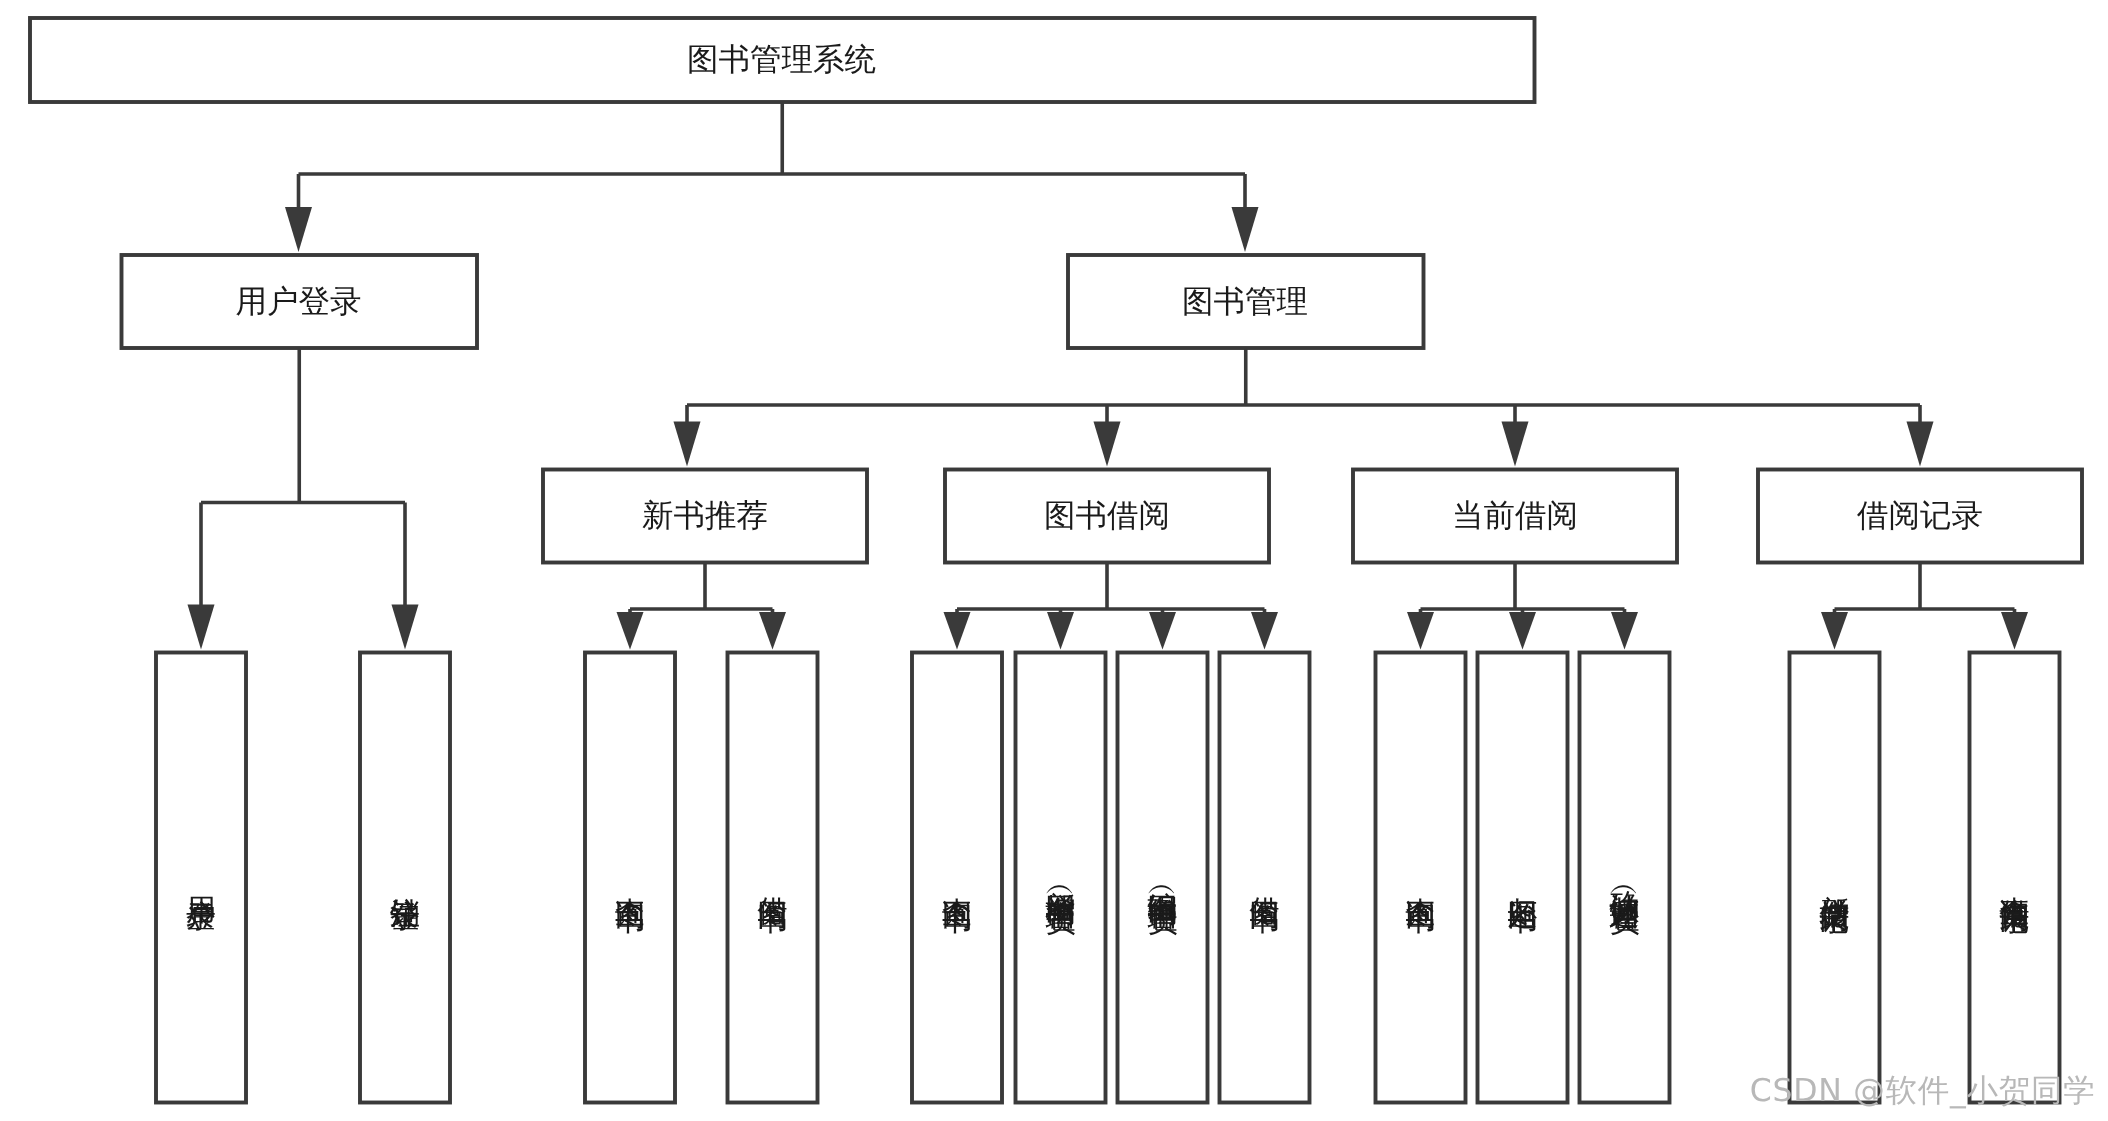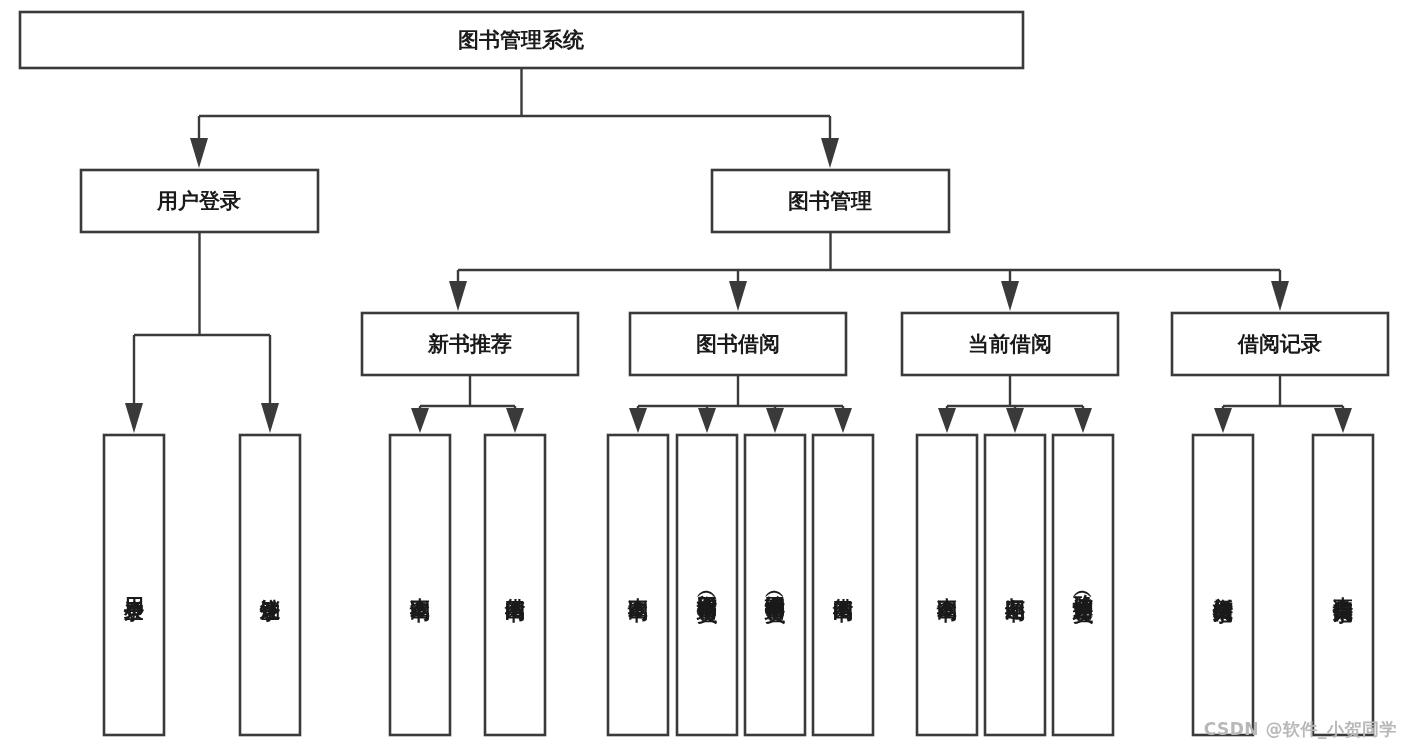--- a/index.html
+++ b/index.html
@@ -11,21 +11,20 @@
     width: 1405px;
     height: 747px;
     font-family: "DejaVu Sans", "Liberation Sans", sans-serif;
     overflow: hidden;
   }
   #diagram-root {
     position: relative;
     width: 1405px;
     height: 747px;
     background: #ffffff;
-    font-weight: bold;
   }
   svg#flow {
     position: absolute;
     left: 0;
     top: 0;
     width: 1405px;
     height: 747px;
     display: block;
   }
   .node-rect {
@@ -64,21 +63,21 @@
     pointer-events: none;
     display: flex;
     align-items: center;
     justify-content: center;
   }
   #watermark {
     position: absolute;
     right: 8px;
     bottom: 6px;
     font-family: "DejaVu Sans", "Liberation Sans", sans-serif;
-    font-size: 17px;
+    font-size: 21px;
     color: #b8b8b8;
     letter-spacing: 0.5px;
     white-space: nowrap;
   }
 </style>
 </head>
 <body>
 
 <div id="diagram-root">
 

